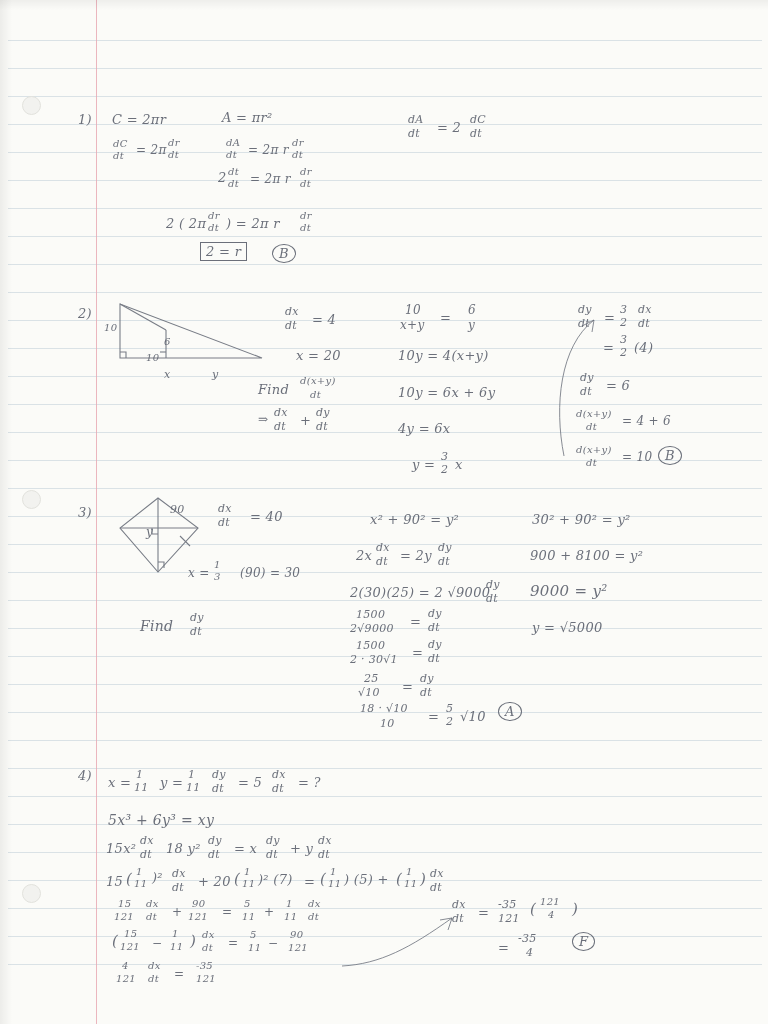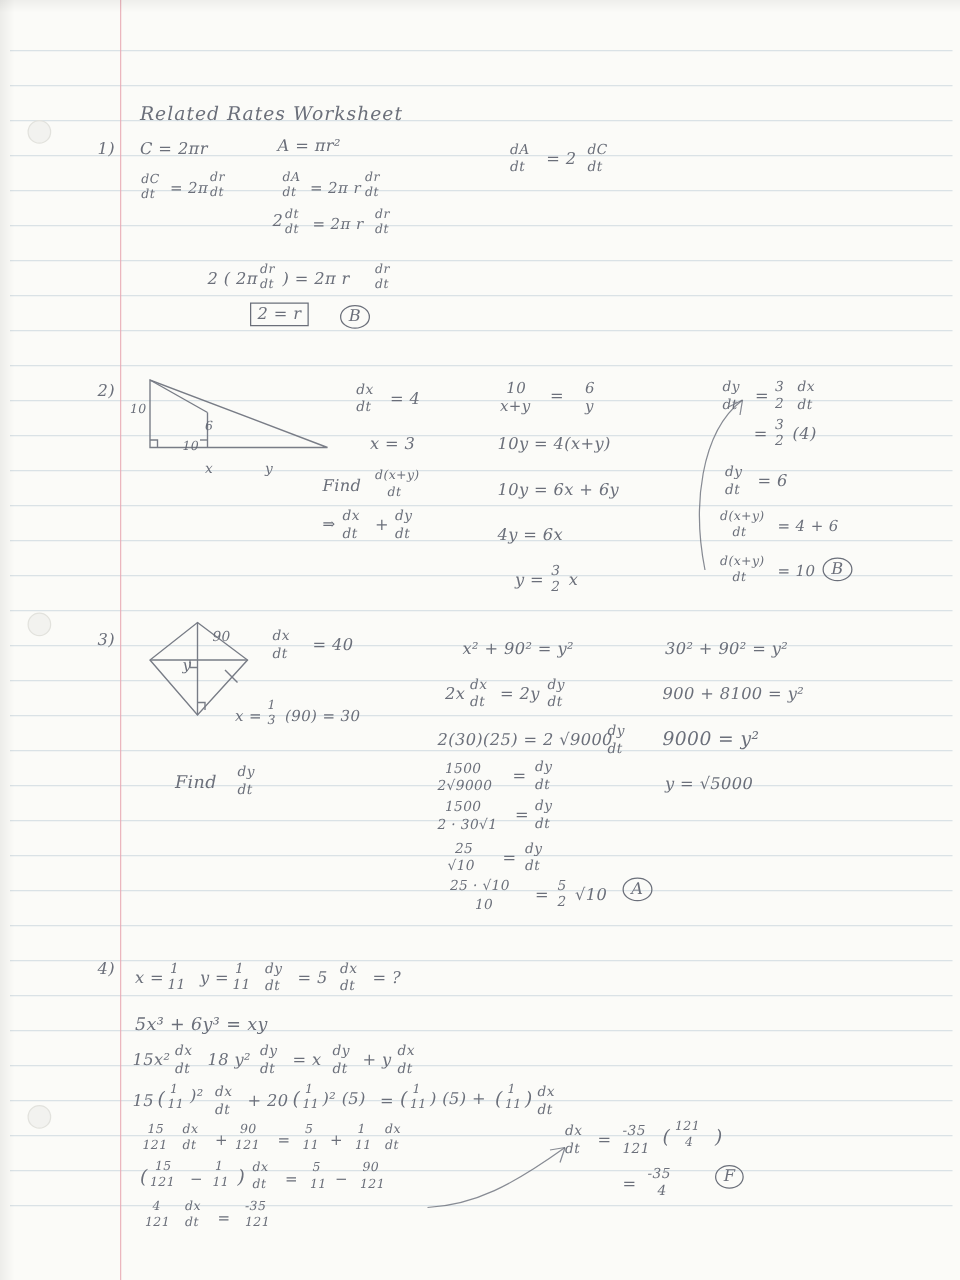--- a/index.html
+++ b/index.html
@@ -140,21 +140,20 @@
     </div>
   <div class="margin-line" style="left:96px;"></div>
 
   <div class="punch" style="top:96px;"></div>
   <div class="punch" style="top:490px;"></div>
   <div class="punch" style="top:884px;"></div>
 
   <div class="shadow-l"></div>
   <div class="shadow-t"></div>
 
-  <div class="hw title" style="left:112px; top:82px;">Related Rates Worksheet</div>
 
   <div class="hw s13" style="left:78px; top:112px;">1)</div>
   <div class="hw s13" style="left:78px; top:306px;">2)</div>
   <div class="hw s13" style="left:78px; top:505px;">3)</div>
   <div class="hw s13" style="left:78px; top:768px;">4)</div>
 
   <div id="work-layer">
       <div class="hw s13" style="left: 112px; top: 112px;">C = 2πr</div>
       <div class="hw s13" style="left: 222px; top: 110px;">A = πr²</div>
       <div class="hw s10" style="left: 113px; top: 138px;">dC</div>
@@ -180,21 +179,21 @@
       <div class="hw s10" style="left: 300px; top: 178px;">dt</div>
       <div class="hw s13" style="left: 166px; top: 216px;">2 ( 2π</div>
       <div class="hw s10" style="left: 208px; top: 210px;">dr</div>
       <div class="hw s10" style="left: 208px; top: 222px;">dt</div>
       <div class="hw s13" style="left: 226px; top: 216px;">) = 2π r</div>
       <div class="hw s10" style="left: 300px; top: 210px;">dr</div>
       <div class="hw s10" style="left: 300px; top: 222px;">dt</div>
       <div class="hw s11" style="left: 285px; top: 305px;">dx</div>
       <div class="hw s11" style="left: 285px; top: 319px;">dt</div>
       <div class="hw s13" style="left: 312px; top: 312px;">= 4</div>
-      <div class="hw s13" style="left: 296px; top: 348px;">x = 3</div>
+      <div class="hw s13" style="left: 296px; top: 348px;">x = 20</div>
       <div class="hw s13" style="left: 258px; top: 382px;">Find</div>
       <div class="hw s10" style="left: 300px; top: 375px;">d(x+y)</div>
       <div class="hw s10" style="left: 310px; top: 389px;">dt</div>
       <div class="hw s12" style="left: 258px; top: 412px;">⇒</div>
       <div class="hw s11" style="left: 274px; top: 406px;">dx</div>
       <div class="hw s11" style="left: 274px; top: 420px;">dt</div>
       <div class="hw s13" style="left: 300px; top: 413px;">+</div>
       <div class="hw s11" style="left: 316px; top: 406px;">dy</div>
       <div class="hw s11" style="left: 316px; top: 420px;">dt</div>
       <div class="hw s12" style="left: 405px; top: 303px;">10</div>
@@ -227,21 +226,21 @@
       <div class="hw s10" style="left: 586px; top: 421px;">dt</div>
       <div class="hw s12" style="left: 622px; top: 414px;">= 4 + 6</div>
       <div class="hw s10" style="left: 576px; top: 444px;">d(x+y)</div>
       <div class="hw s10" style="left: 586px; top: 457px;">dt</div>
       <div class="hw s12" style="left: 622px; top: 450px;">= 10</div>
       <div class="hw s11" style="left: 170px; top: 503px;">90</div>
       <div class="hw s12" style="left: 146px; top: 525px;">y</div>
       <div class="hw s12" style="left: 188px; top: 566px;">x =</div>
       <div class="hw s10" style="left: 214px; top: 559px;">1</div>
       <div class="hw s10" style="left: 214px; top: 571px;">3</div>
-      <div class="hw s12" style="left: 228px; top: 566px;">(90) = 30</div>
+      <div class="hw s12" style="left: 240px; top: 566px;">(90) = 30</div>
       <div class="hw s11" style="left: 218px; top: 502px;">dx</div>
       <div class="hw s11" style="left: 218px; top: 516px;">dt</div>
       <div class="hw s13" style="left: 250px; top: 509px;">= 40</div>
       <div class="hw s14" style="left: 140px; top: 618px;">Find</div>
       <div class="hw s11" style="left: 190px; top: 611px;">dy</div>
       <div class="hw s11" style="left: 190px; top: 625px;">dt</div>
       <div class="hw s13" style="left: 370px; top: 512px;">x² + 90² = y²</div>
       <div class="hw s13" style="left: 356px; top: 548px;">2x</div>
       <div class="hw s11" style="left: 376px; top: 541px;">dx</div>
       <div class="hw s11" style="left: 376px; top: 555px;">dt</div>
@@ -259,21 +258,21 @@
       <div class="hw s11" style="left: 356px; top: 639px;">1500</div>
       <div class="hw s11" style="left: 350px; top: 653px;">2 · 30√1</div>
       <div class="hw s13" style="left: 412px; top: 645px;">=</div>
       <div class="hw s11" style="left: 428px; top: 638px;">dy</div>
       <div class="hw s11" style="left: 428px; top: 652px;">dt</div>
       <div class="hw s11" style="left: 364px; top: 672px;">25</div>
       <div class="hw s11" style="left: 358px; top: 686px;">√10</div>
       <div class="hw s13" style="left: 402px; top: 679px;">=</div>
       <div class="hw s11" style="left: 420px; top: 672px;">dy</div>
       <div class="hw s11" style="left: 420px; top: 686px;">dt</div>
-      <div class="hw s11" style="left: 360px; top: 702px;">25 · √10</div>
+      <div class="hw s11" style="left: 360px; top: 702px;">18 · √10</div>
       <div class="hw s11" style="left: 380px; top: 717px;">10</div>
       <div class="hw s13" style="left: 428px; top: 709px;">=</div>
       <div class="hw s11" style="left: 446px; top: 702px;">5</div>
       <div class="hw s11" style="left: 446px; top: 715px;">2</div>
       <div class="hw s13" style="left: 460px; top: 709px;">√10</div>
       <div class="hw s13" style="left: 532px; top: 512px;">30² + 90² = y²</div>
       <div class="hw s13" style="left: 530px; top: 548px;">900 + 8100 = y²</div>
       <div class="hw s15" style="left: 530px; top: 582px;">9000 = y²</div>
       <div class="hw s13" style="left: 532px; top: 620px;">y = √5000</div>
       <div class="hw s13" style="left: 108px; top: 775px;">x =</div>
@@ -305,21 +304,21 @@
       <div class="hw s15" style="left: 126px; top: 870px;">(</div>
       <div class="hw s10" style="left: 136px; top: 866px;">1</div>
       <div class="hw s10" style="left: 134px; top: 878px;">11</div>
       <div class="hw s13" style="left: 152px; top: 870px;">)²</div>
       <div class="hw s11" style="left: 172px; top: 867px;">dx</div>
       <div class="hw s11" style="left: 172px; top: 881px;">dt</div>
       <div class="hw s13" style="left: 198px; top: 874px;">+ 20</div>
       <div class="hw s15" style="left: 234px; top: 870px;">(</div>
       <div class="hw s10" style="left: 244px; top: 866px;">1</div>
       <div class="hw s10" style="left: 242px; top: 878px;">11</div>
-      <div class="hw s13" style="left: 258px; top: 872px;">)² (5)</div>
+      <div class="hw s13" style="left: 258px; top: 872px;">)² (7)</div>
       <div class="hw s13" style="left: 304px; top: 874px;">=</div>
       <div class="hw s15" style="left: 320px; top: 870px;">(</div>
       <div class="hw s10" style="left: 330px; top: 866px;">1</div>
       <div class="hw s10" style="left: 328px; top: 878px;">11</div>
       <div class="hw s13" style="left: 344px; top: 872px;">) (5) +</div>
       <div class="hw s15" style="left: 396px; top: 870px;">(</div>
       <div class="hw s10" style="left: 406px; top: 866px;">1</div>
       <div class="hw s10" style="left: 404px; top: 878px;">11</div>
       <div class="hw s15" style="left: 420px; top: 870px;">)</div>
       <div class="hw s11" style="left: 430px; top: 867px;">dx</div>

